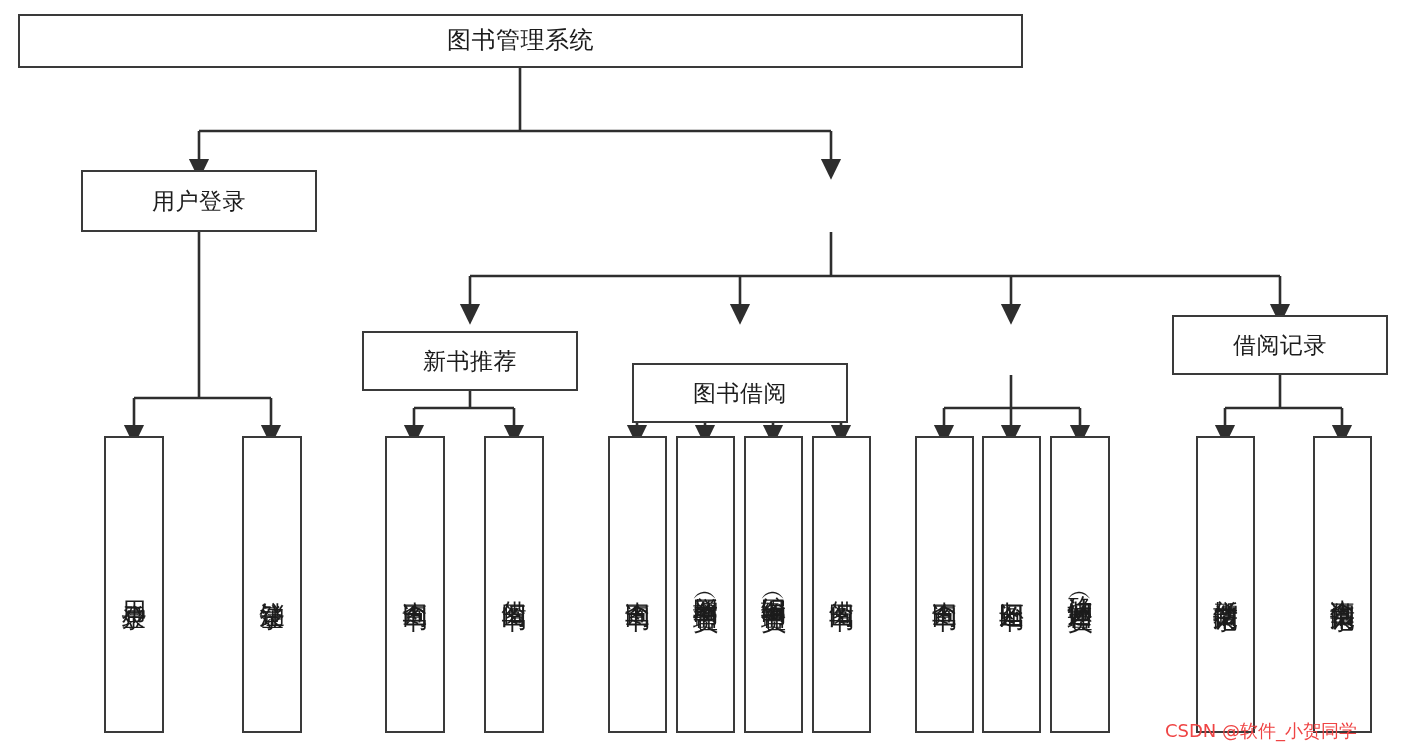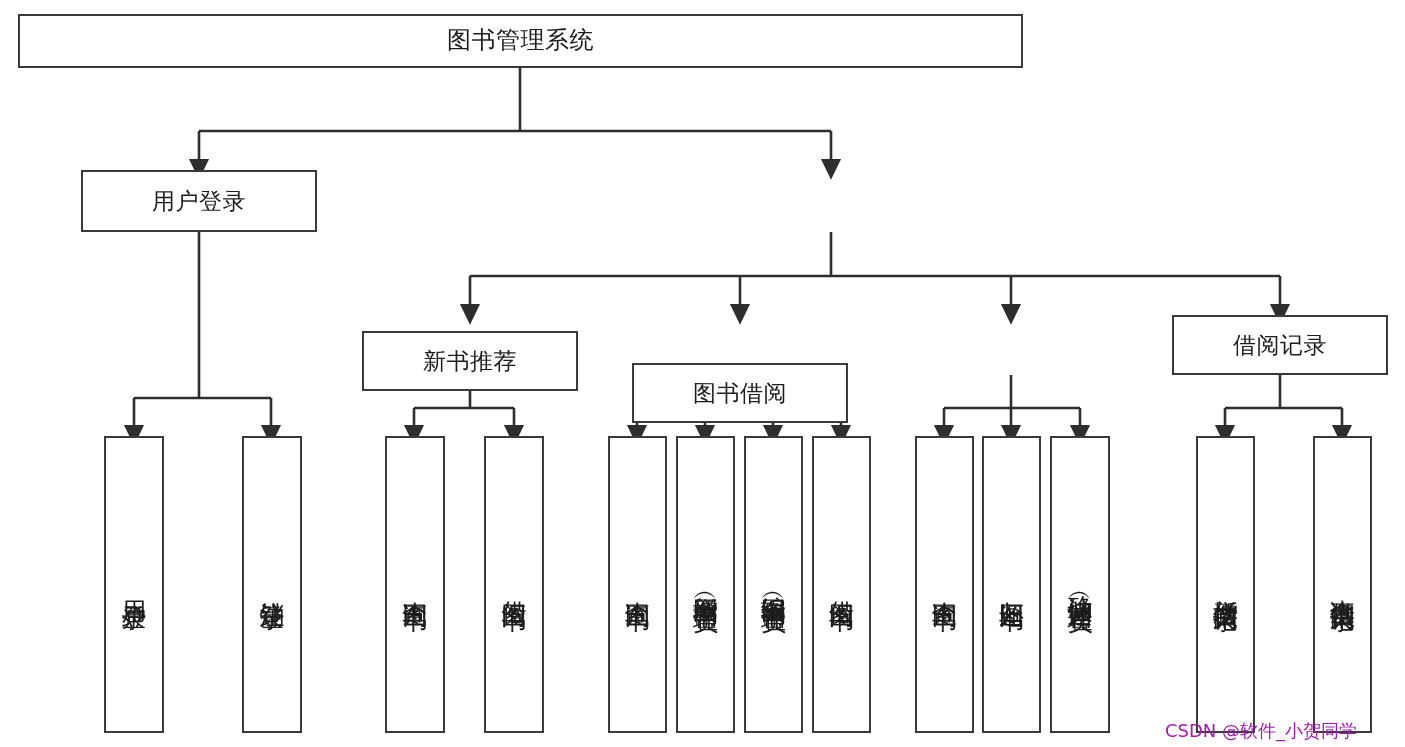--- a/index.html
+++ b/index.html
@@ -61,21 +61,21 @@
     letter-spacing: 2px;
     line-height: 1;
     white-space: normal;
     max-height: 100%;
   }
   .watermark {
     position: absolute;
     right: 8px;
     bottom: 4px;
     font-size: 18px;
-    color: #a21caf;
+    color: #ef4444;
     z-index: 5;
     white-space: nowrap;
     font-family: "DejaVu Sans", "Liberation Sans", sans-serif;
   }
 </style>
 </head>
 <body>
 
 <div id="diagram-root">
 

